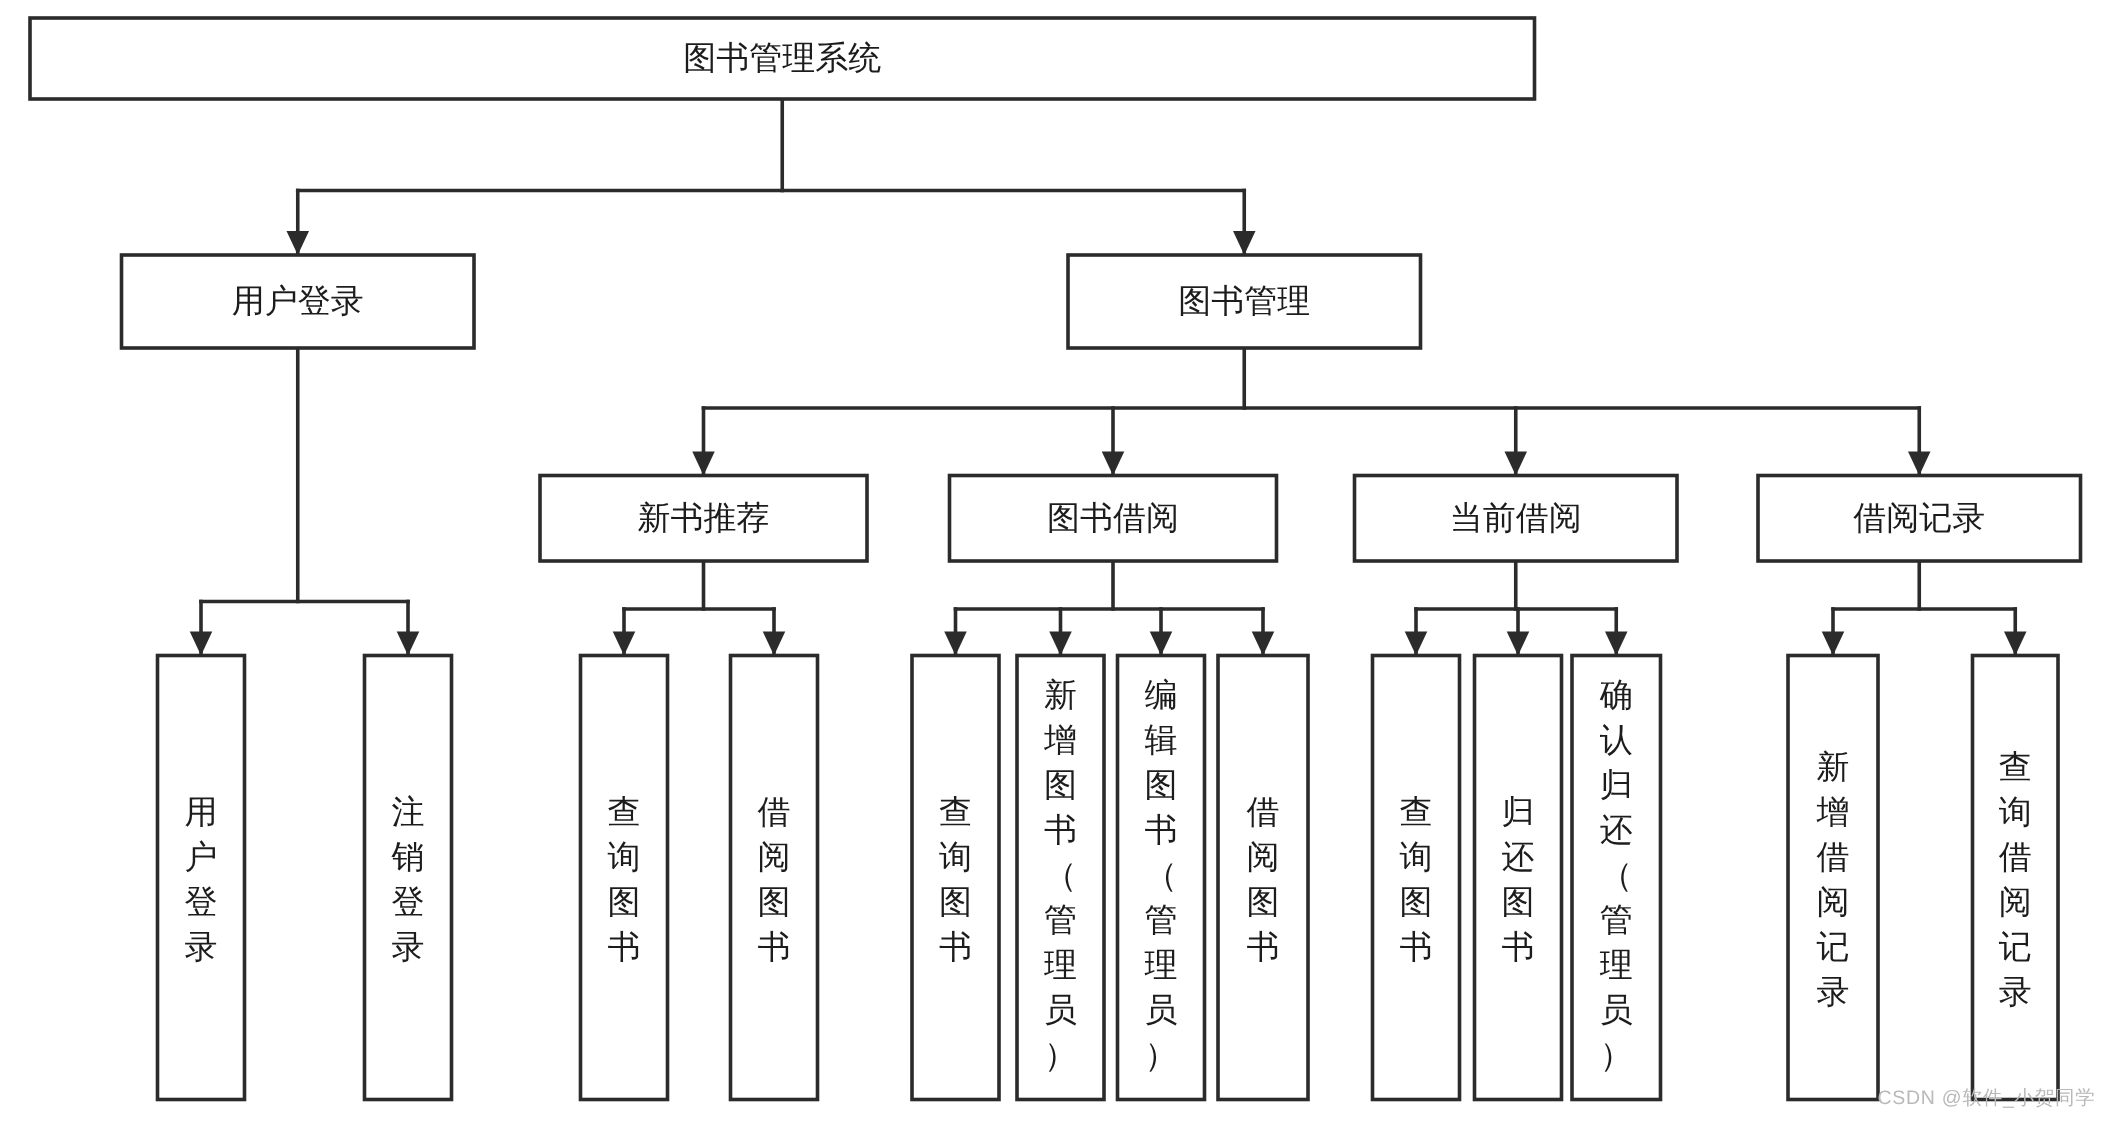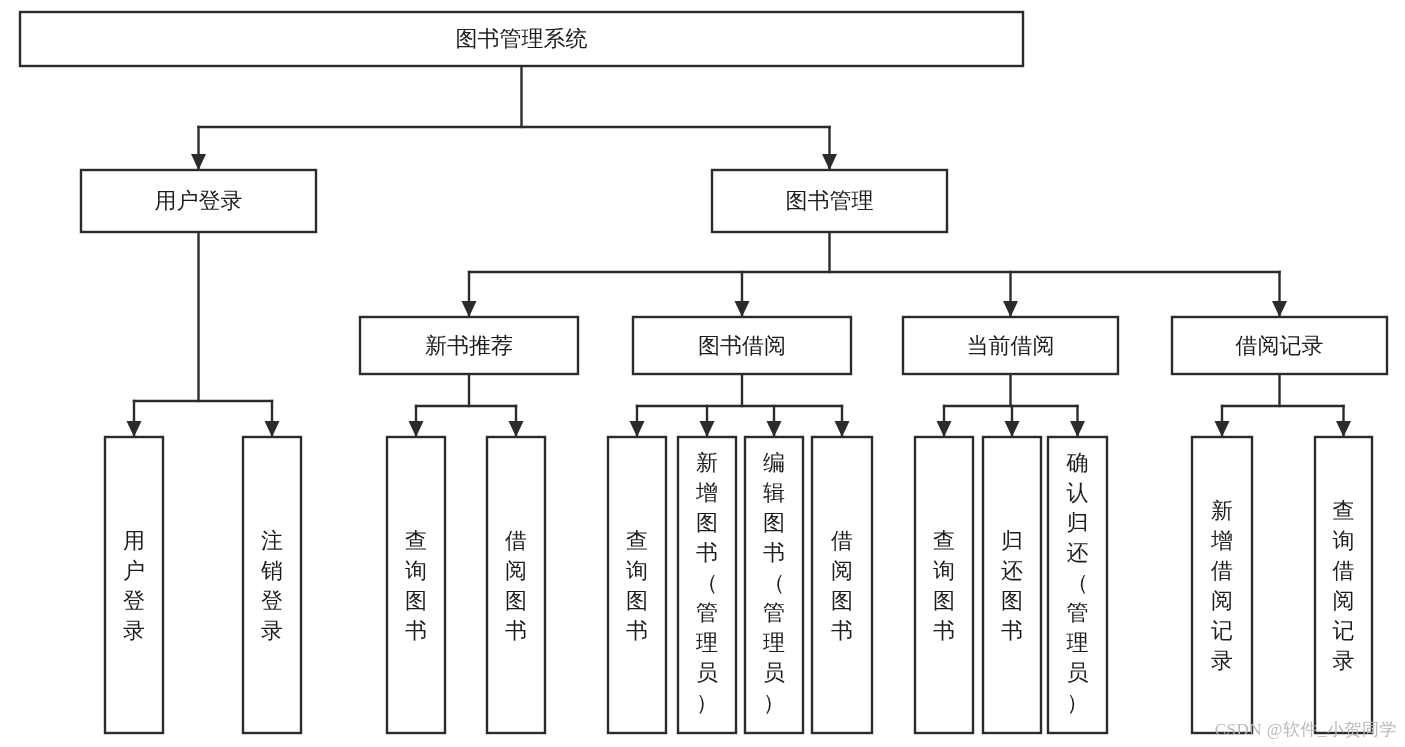--- a/index.html
+++ b/index.html
@@ -55,22 +55,22 @@
   .node-label-v {
     font-family: "DejaVu Sans", "Liberation Sans", sans-serif;
     font-size: 22px;
     fill: #1c1c1c;
     text-anchor: middle;
   }
   .watermark-text {
     position: absolute;
     right: 8px;
     bottom: 6px;
-    font-family: Liberation Serif, serif;
-    font-size: 17px;
+    font-family: Liberation Sans, sans-serif;
+    font-size: 13px;
     color: #b9b9b9;
     letter-spacing: 0.5px;
     white-space: nowrap;
     user-select: none;
   }
 </style>
 </head>
 <body>
 
 <div id="diagram-root">

